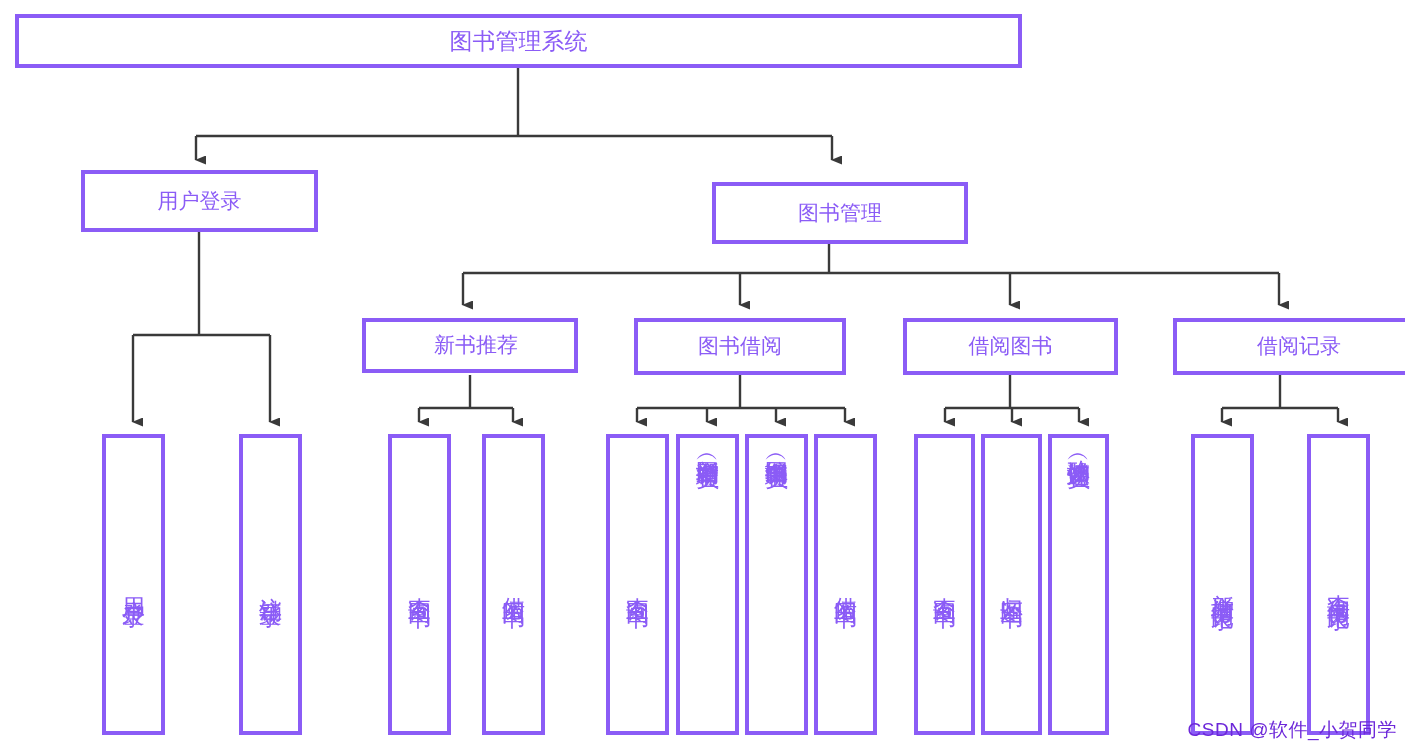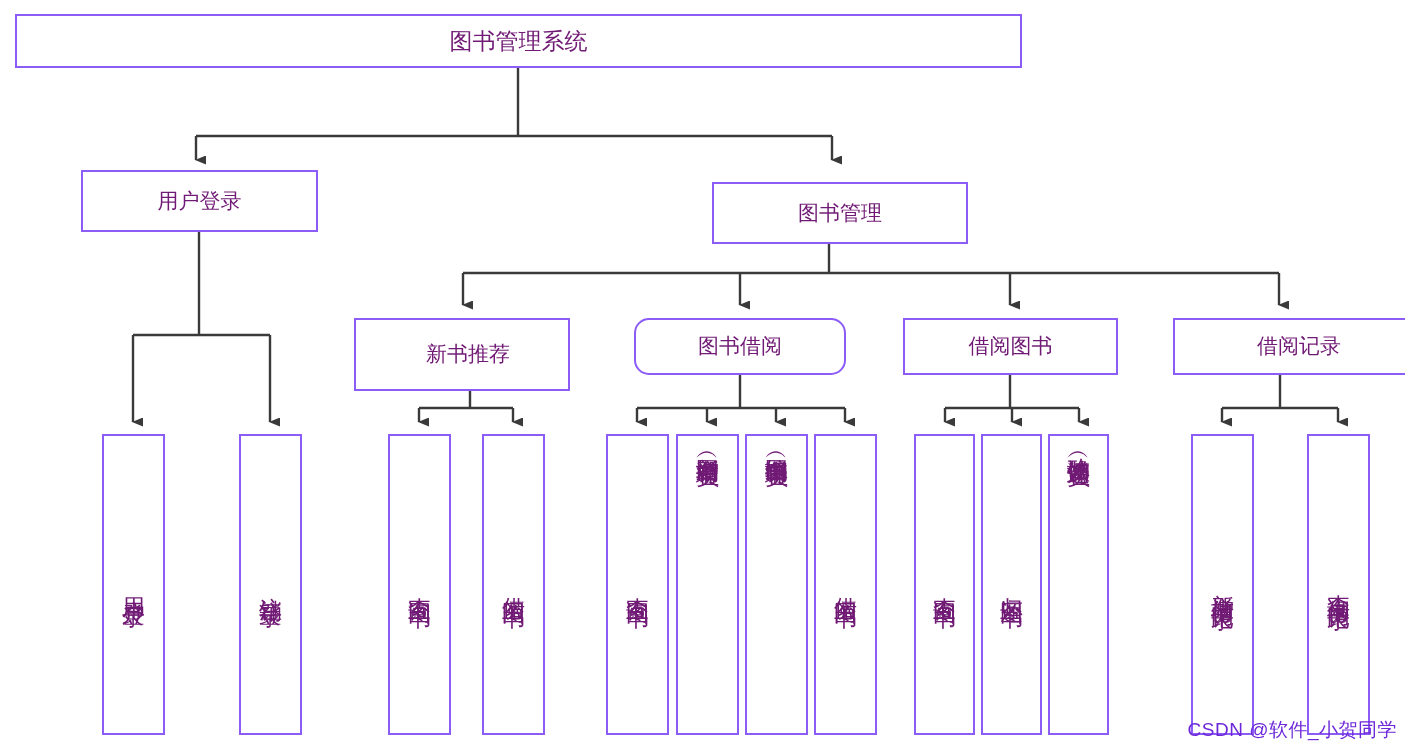--- a/index.html
+++ b/index.html
@@ -19,26 +19,26 @@
     position: absolute;
     left: 0;
     top: 0;
     width: 1405px;
     height: 747px;
     pointer-events: none;
   }
   .node {
     position: absolute;
     box-sizing: border-box;
-    border: 2px solid #8b5cf6;
+    border: 4px solid #8b5cf6;
     background: #ffffff;
     display: flex;
     align-items: center;
     justify-content: center;
-    color: #701a75;
+    color: #8b5cf6;
     z-index: 2;
   }
   .node .label {
     display: block;
     text-align: center;
     line-height: 1.05;
     white-space: nowrap;
   }
   
   .node.root { }
@@ -138,25 +138,25 @@
   </div>
 
   <div class="node lvl1" style="left:81px; top:170px; width:237px; height:62px;">
     <span class="label">用户登录</span>
   </div>
 
   <div class="node lvl1" style="left:712px; top:182px; width:256px; height:62px;">
     <span class="label">图书管理</span>
   </div>
 
-  <div class="node lvl2" style="left:354px; top:318px; width:216px; height:73px;padding-left:12px;">
+  <div class="node lvl2" style="left:362px; top:318px; width:216px; height:55px;padding-left:12px;">
     <span class="label">新书推荐</span>
   </div>
 
-  <div class="node lvl2" style="left:634px; top:318px; width:212px; height:57px;border-radius:15px;">
+  <div class="node lvl2" style="left:634px; top:318px; width:212px; height:57px;">
     <span class="label">图书借阅</span>
   </div>
 
   <div class="node lvl2" style="left:903px; top:318px; width:215px; height:57px;">
     <span class="label">借阅图书</span>
   </div>
 
   <div class="node lvl2" style="left:1173px; top:318px; width:252px; height:57px;">
     <span class="label">借阅记录</span>
   </div>

